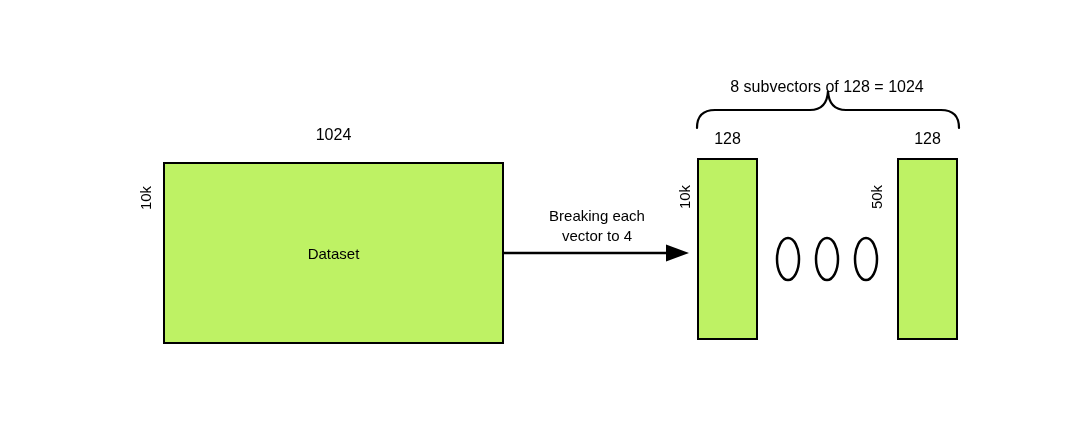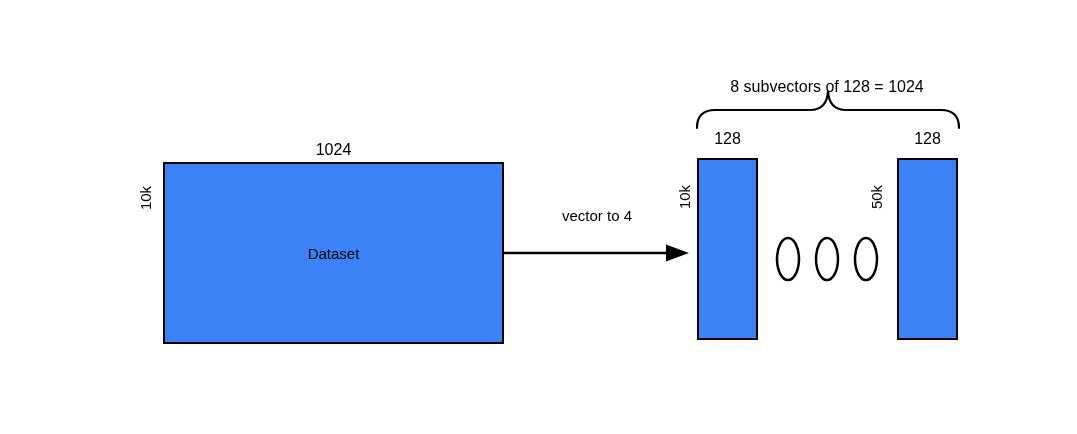--- a/index.html
+++ b/index.html
@@ -20,21 +20,21 @@
   }
   .linework {
     position: absolute;
     left: 0;
     top: 0;
     pointer-events: none;
   }
   .box {
     position: absolute;
     border: 2px solid #000000;
-    background: #3b82f6;
+    background: #bef264;
     box-sizing: border-box;
   }
   .dataset-box {
     left: 163px;
     top: 162px;
     width: 341px;
     height: 182px;
     display: flex;
     align-items: center;
     justify-content: center;
@@ -51,21 +51,21 @@
     width: 61px;
     height: 182px;
   }
   .hlabel {
     position: absolute;
     text-align: center;
     font-size: 16px;
     line-height: 18px;
     white-space: nowrap;
   }
-  .dataset-top-label { left: 163px; top: 141px; width: 341px; }
+  .dataset-top-label { left: 163px; top: 126px; width: 341px; }
   .sub1-top-label    { left: 697px; top: 130px; width: 61px; }
   .sub2-top-label    { left: 897px; top: 130px; width: 61px; }
   .vlabel {
     position: absolute;
     width: 60px;
     height: 20px;
     text-align: center;
     font-size: 15px;
     line-height: 20px;
     transform: rotate(-90deg);
@@ -117,20 +117,21 @@
 
   <div class="brace-caption">8 subvectors of 128 = 1024</div>
 
   <div class="box dataset-box">
     <span class="dataset-center-label">Dataset</span>
   </div>
   <div class="hlabel dataset-top-label">1024</div>
   <div class="vlabel dataset-side-label">10k</div>
 
   <div class="arrow-label">
+    <span class="line">Breaking each</span>
     <span class="line">vector to 4</span>
   </div>
 
   <div class="box sub-box-1"></div>
   <div class="hlabel sub1-top-label">128</div>
   <div class="vlabel sub1-side-label">10k</div>
 
   <div class="box sub-box-2"></div>
   <div class="hlabel sub2-top-label">128</div>
   <div class="vlabel sub2-side-label">50k</div>

